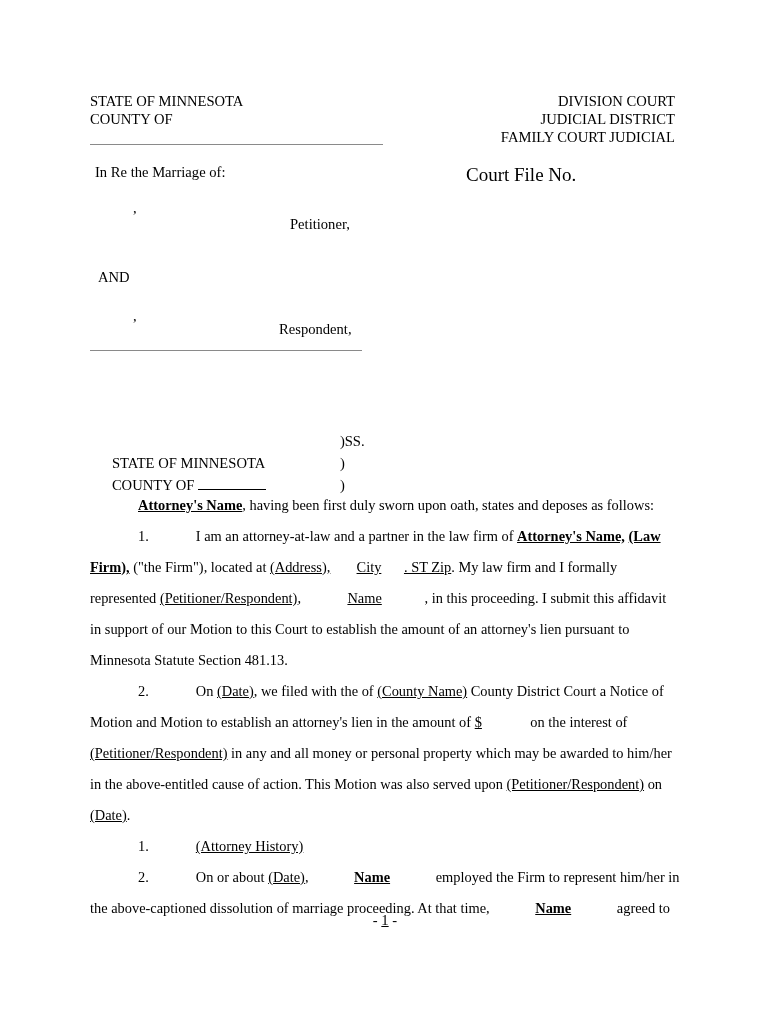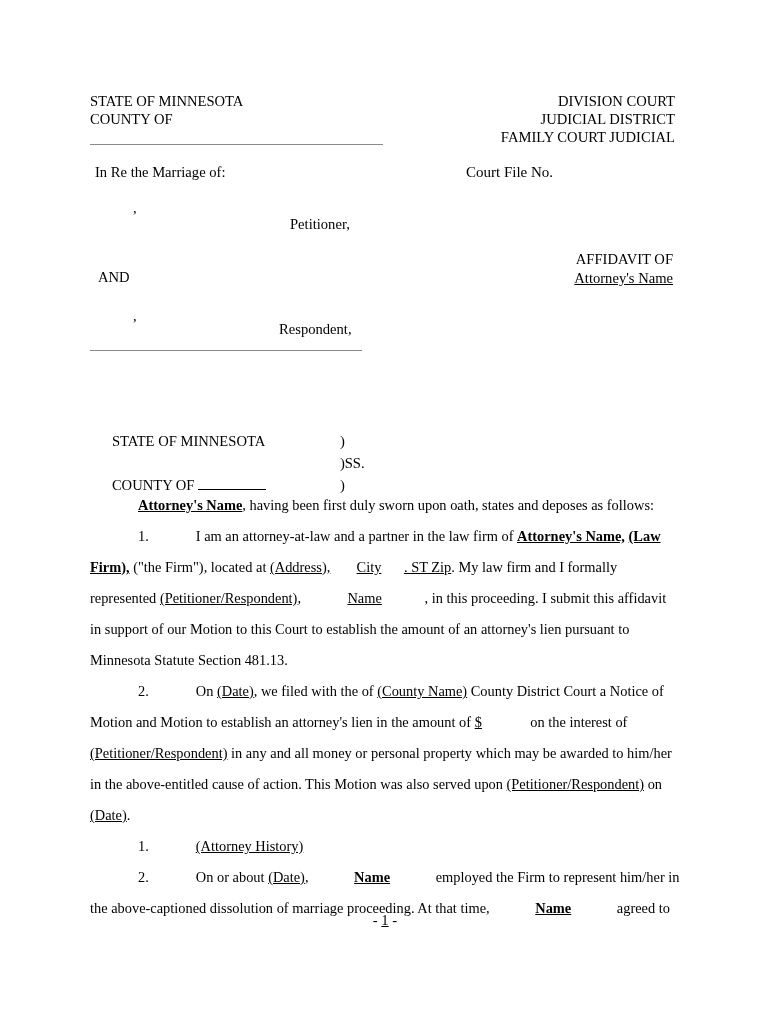--- a/index.html
+++ b/index.html
@@ -67,21 +67,21 @@
   .in-re {
     position: absolute;
     left: 95px;
     top: 164px;
     font-size: 14.6px;
   }
   .court-file {
     position: absolute;
     left: 466px;
     top: 164px;
-    font-size: 15px;
+    font-size: 19px;
   }
 
   .comma-pet {
     position: absolute;
     left: 133px;
     top: 200px;
     font-size: 14.6px;
   }
   .petitioner {
     position: absolute;
@@ -219,36 +219,32 @@
   <div class="rule-top"></div>
 
   <div class="in-re">In Re the Marriage of:</div>
   <div class="court-file">Court File No.</div>
 
   <div class="comma-pet">,</div>
   <div class="petitioner">Petitioner,</div>
 
   <div class="and-word">AND</div>
 
-  <div class="affidavit-block">
-    <div>AFFIDAVIT OF</div>
-    <div class="u">Attorney's Name</div>
-  </div>
 
   <div class="comma-res">,</div>
   <div class="respondent">Respondent,</div>
 
   <div class="rule-bottom"></div>
 
   <div class="venue">
     <div class="venue-line">
+      <span class="venue-label">&nbsp;</span><span class="venue-paren">)SS.</span>
+    </div>
+    <div class="venue-line">
       <span class="venue-label">STATE OF MINNESOTA</span><span class="venue-paren">)</span>
-    </div>
-    <div class="venue-line">
-      <span class="venue-label">&nbsp;</span><span class="venue-paren">)SS.</span>
     </div>
     <div class="venue-line">
       <span class="venue-label"><span>COUNTY OF</span> <span class="blank-short"></span></span><span class="venue-paren">)</span>
     </div>
   </div>
 
   <div class="body-text">
 
     <p class="para"><span class="ind-lead"></span><span class="bu">Attorney's Name</span><span>, having been first duly sworn upon oath, states and deposes as follows:</span></p>
 

